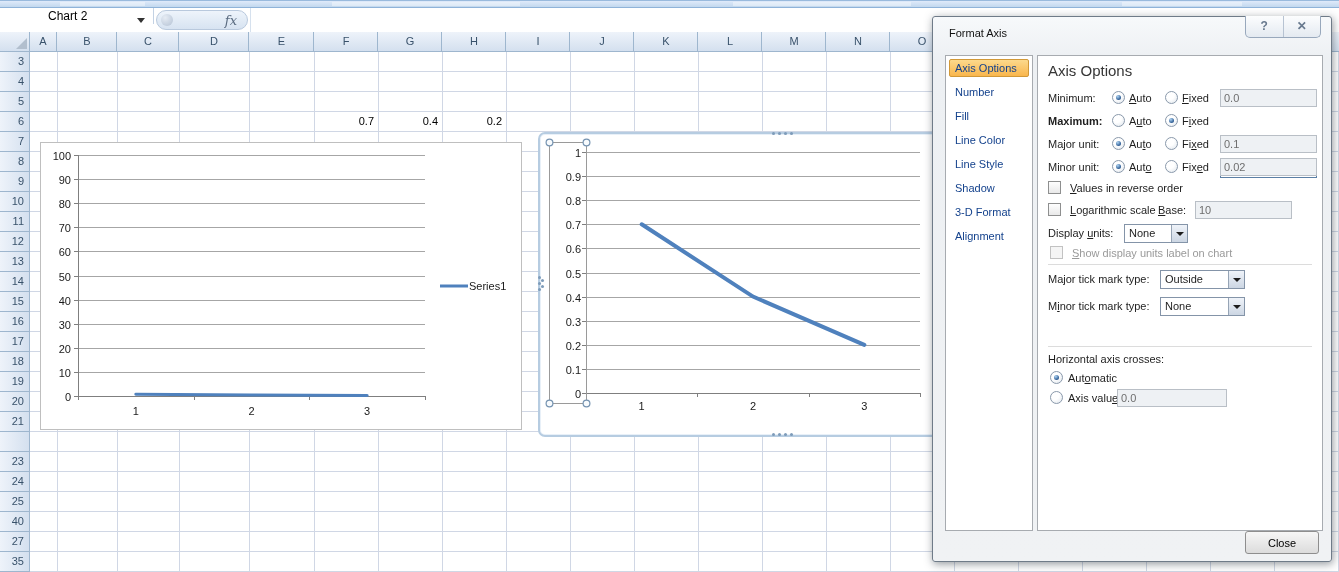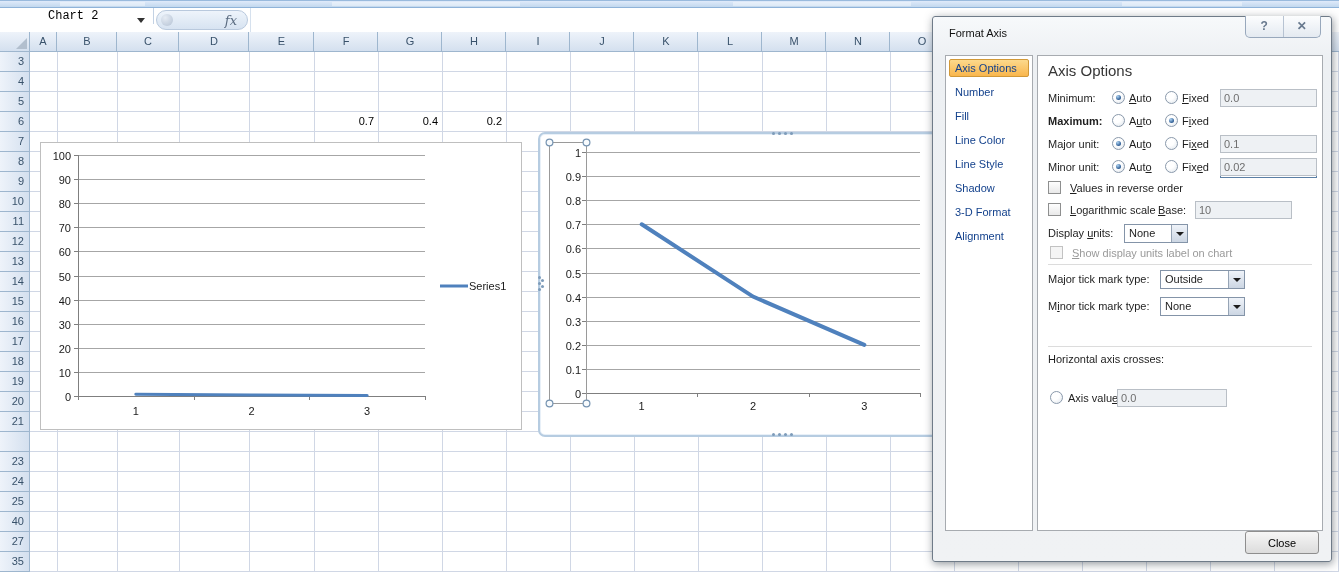--- a/index.html
+++ b/index.html
@@ -8,21 +8,21 @@
   #app { position:relative; width:1339px; height:572px; }
 
   
   .top-strip { position:absolute; left:0; top:0; width:1339px; height:8px;
     background:linear-gradient(#dfeafa,#c2d8ee); border-top:1px solid #99badd; border-bottom:1px solid #8fb3d9; }
   .top-strip i { position:absolute; top:1px; bottom:1px; background:rgba(255,255,255,.4); }
 
   
   .formula-row { position:absolute; left:0; top:8px; width:1339px; height:24px; background:#fff; }
   .name-box { position:absolute; left:30px; top:0; width:124px; height:16px; background:#fff;
-    border-right:1px solid #c3d2e4; font-size:12px; color:#000; display:flex; align-items:center;font-family:Liberation Mono, monospace; }
+    border-right:1px solid #c3d2e4; font-size:12px; color:#000; display:flex; align-items:center; }
   .name-box .nb-text { padding-left:18px; }
   .nb-arrow { position:absolute; right:8px; top:10px; width:0; height:0;
     border-left:4px solid transparent; border-right:4px solid transparent; border-top:5px solid #333; }
   .fx-area { position:absolute; left:156px; top:2px; width:92px; height:20px; border-radius:10px;
     background:linear-gradient(#eef4fb,#d7e3f1); border:1px solid #b9c9dd; display:flex; align-items:center; }
   .fx-circle { width:12px; height:12px; border-radius:50%; margin-left:4px;
     background:radial-gradient(circle at 35% 30%, #e6ecf4, #b4c2d4); }
   .fx-glyph { margin-left:auto; margin-right:10px; font-family:"DejaVu Serif", serif; font-style:italic;
     font-size:13px; color:#5a6b80; }
   .formula-input { position:absolute; left:250px; top:0; width:1089px; height:24px; background:#fff;
@@ -391,20 +391,24 @@
           <i class="dd-val">None</i>
           <i class="dd-btn"></i>
         </span>
       </div>
 
       <div class="dp-sep" style="top:290px"></div>
 
       <div class="dp-row" style="top:293px">
         <span class="lbl" style="left:0">Horizontal axis crosses:</span>
       </div>
+      <div class="dp-row" style="top:312px">
+        <span class="rd sel" style="left:2px"></span>
+        <span class="lbl" style="left:20px">Aut<u>o</u>matic</span>
+      </div>
       <div class="dp-row" style="top:332px">
         <span class="rd" style="left:2px"></span>
         <span class="lbl" style="left:20px">Axis valu<u>e</u>:</span>
         <input class="tb dis" style="left: 69px; width: 110px;" value="0.0">
       </div>
     </div>
 
     <button class="dlg-close">Close</button>
   </div>
 </div>

